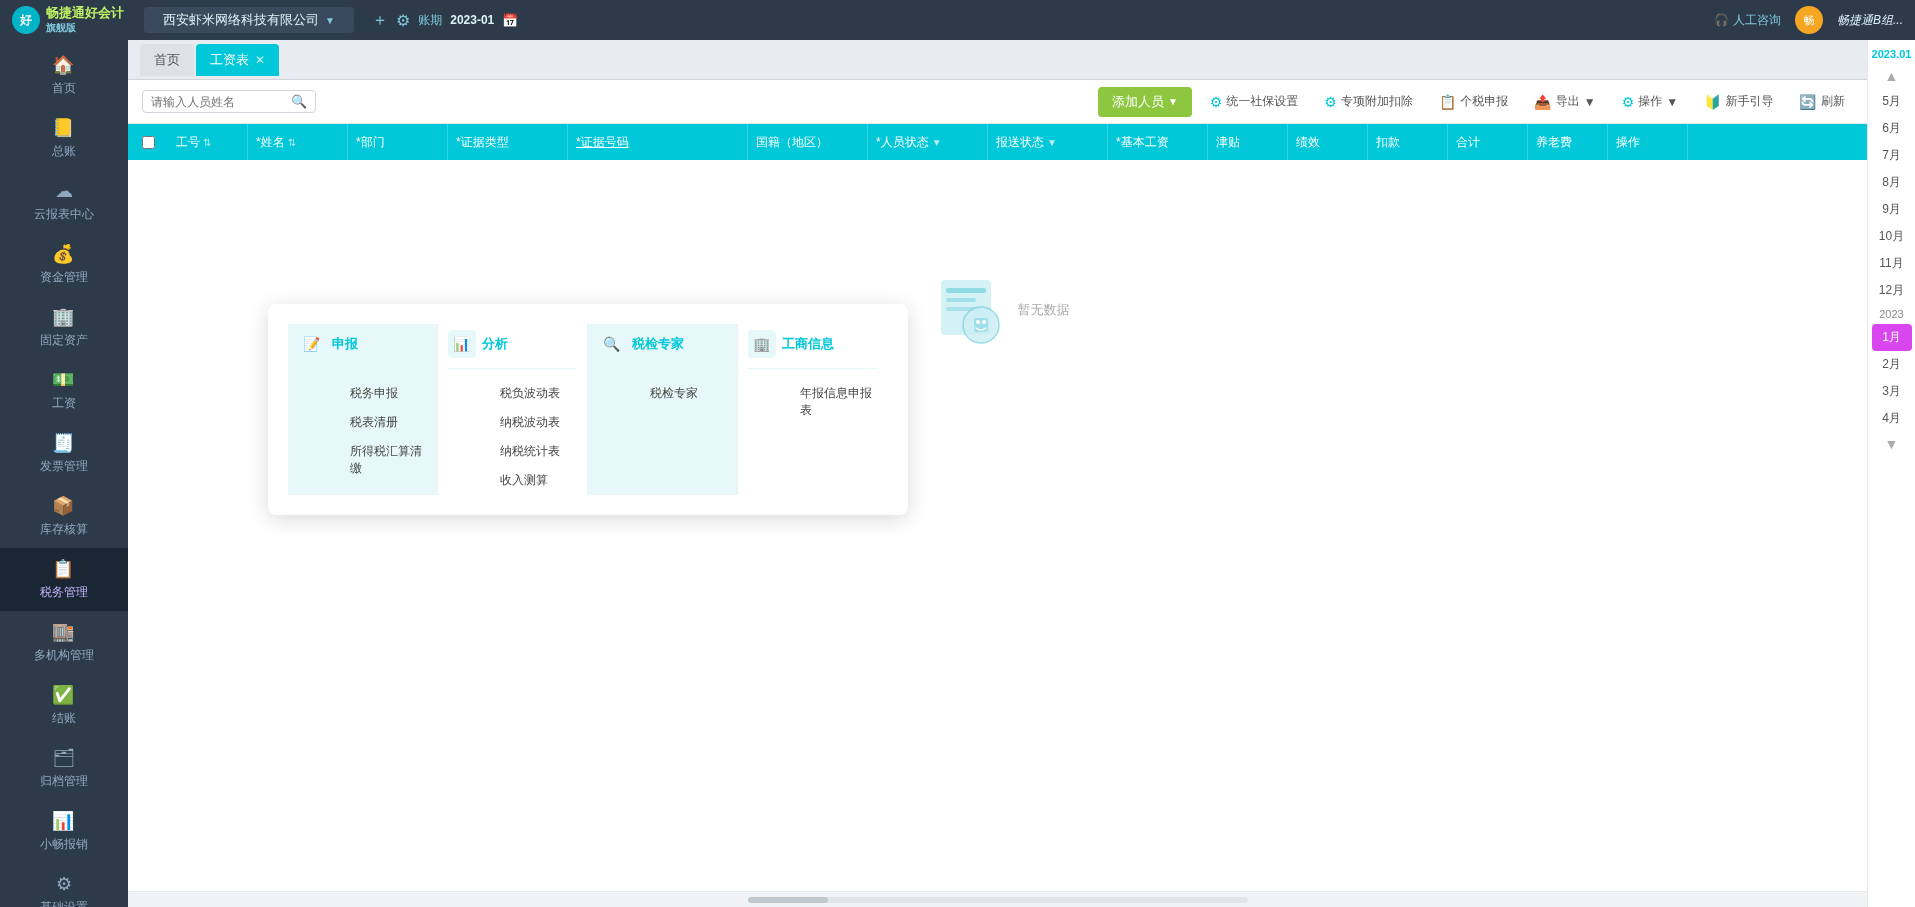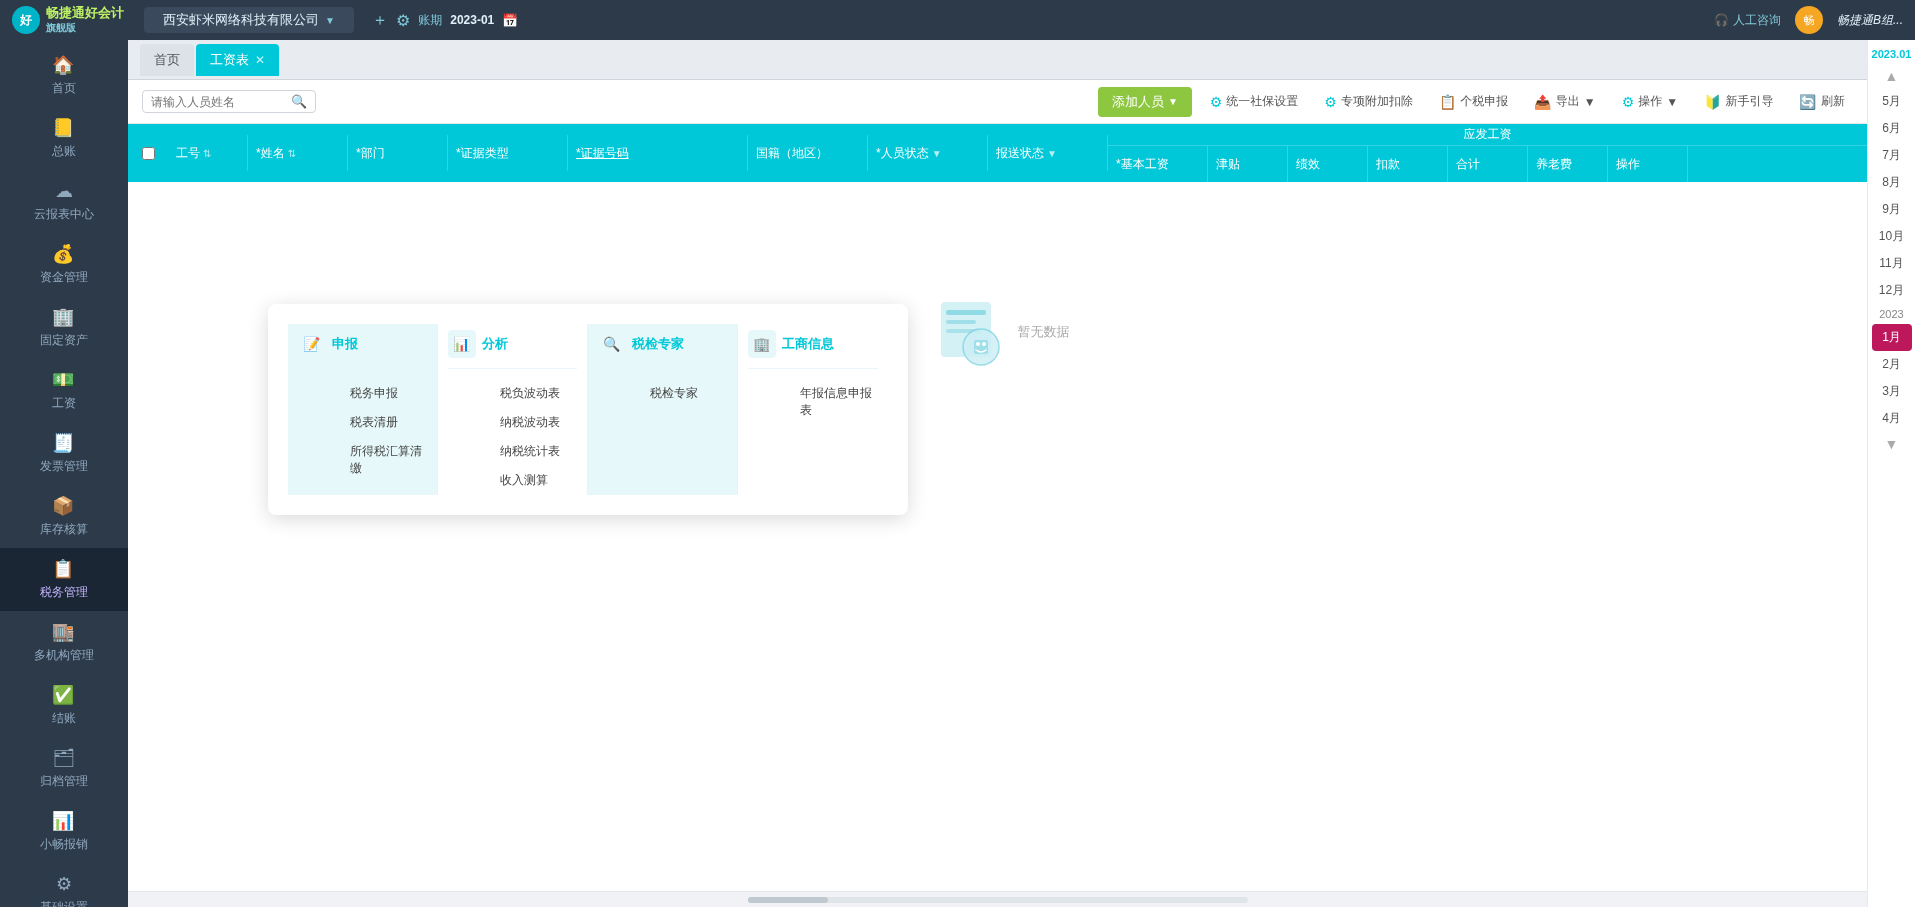--- a/index.html
+++ b/index.html
@@ -248,21 +248,21 @@
       flex-shrink: 0;
     }
     .cal-header {
       font-size: 11px; color: #00c8d8; font-weight: bold;
       padding: 4px 2px; text-align: center;
     }
     .cal-month {
       width: 40px; text-align: center; padding: 5px 2px;
       font-size: 12px; color: #555; cursor: pointer; border-radius: 4px;
     }
-    .cal-month.active { background: #be185d; color: #fff; border-radius: 4px; }
+    .cal-month.active { background: #d946ef; color: #fff; border-radius: 4px; }
     .cal-year { font-size: 11px; color: #888; text-align: left; padding: 4px 0; }
     .cal-nav { color: #aaa; font-size: 14px; cursor: pointer; padding: 4px; }
 
     .scrollbar-area {
       height: 16px;
       background: #f0f2f5;
       border-top: 1px solid #e5e8ec;
       display: flex;
       align-items: center;
       padding: 0 8px;
@@ -456,21 +456,20 @@
         </div>
         <div class="th-cell w120">
           <span>*人员状态</span>
           <span class="th-filter">▼</span>
         </div>
         <div class="th-cell w120">
           <span>报送状态</span>
           <span class="th-filter">▼</span>
         </div>
         <div style="flex:1; display:flex; flex-direction:column;">
-          <div style="text-align:center; padding:2px 0; border-bottom:1px solid rgba(255,255,255,0.2); font-size:12px;">应发工资</div>
           <div style="display:flex; flex:1;">
             <div class="th-cell w100">
               <span>*基本工资</span>
             </div>
             <div class="th-cell w80">
               <span>津贴</span>
             </div>
             <div class="th-cell w80">
               <span>绩效</span>
             </div>

